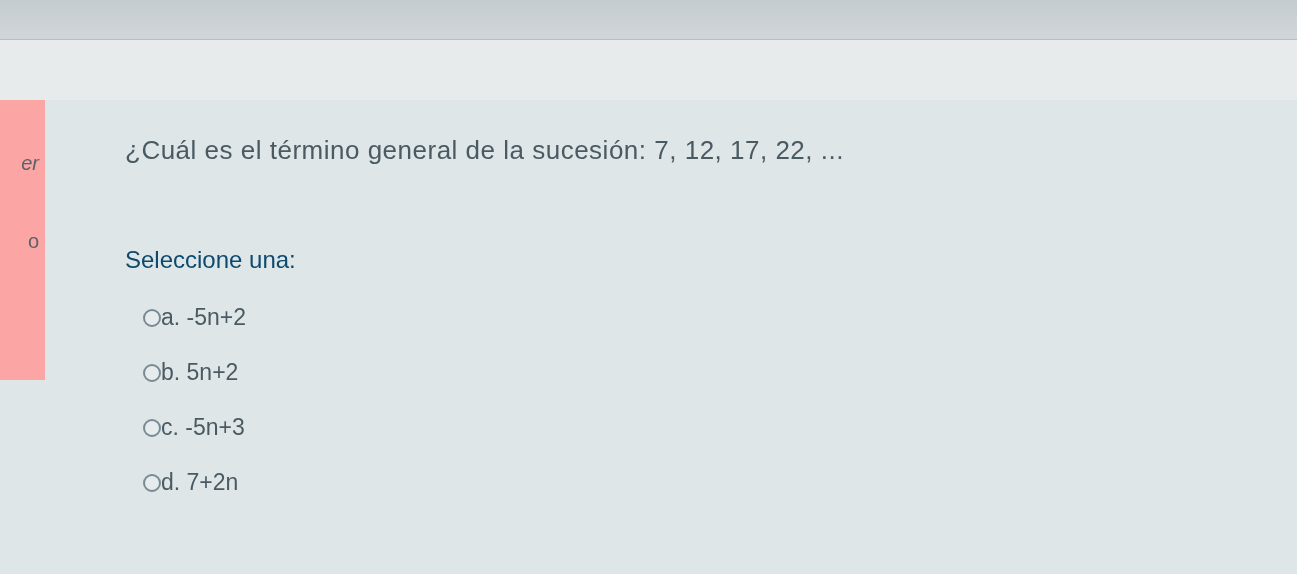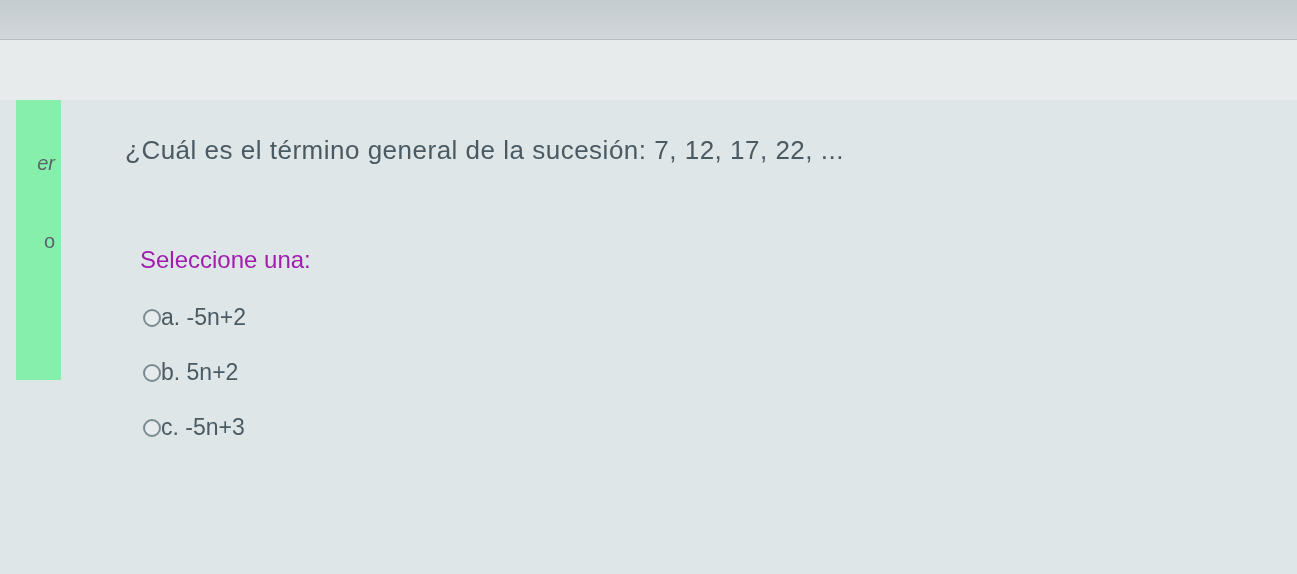--- a/index.html
+++ b/index.html
@@ -27,25 +27,25 @@
     .content-area {
       position: absolute;
       top: 100px;
       left: 0;
       right: 0;
       bottom: 0;
       background: #dfe6e8;
     }
     .sidebar-fragment {
       position: absolute;
-      left: 16px;
+      left: 0;
       top: 0;
       width: 45px;
       height: 280px;
-      background: #86efac;
+      background: #fca5a5;
     }
     .sidebar-text-1 {
       position: absolute;
       top: 52px;
       right: 6px;
       font-size: 20px;
       color: #5a6268;
       font-style: italic;
     }
     .sidebar-text-2 {
@@ -64,23 +64,22 @@
       padding: 35px 60px;
     }
     .question-text {
       font-size: 26px;
       color: #4a5a62;
       letter-spacing: 0.5px;
       margin-bottom: 80px;
     }
     .prompt-text {
       font-size: 24px;
-      color: #a21caf;
+      color: #0c4a6e;
       margin-bottom: 30px;
-      margin-left: 15px;
     }
     .options {
       display: flex;
       flex-direction: column;
       gap: 28px;
       padding-left: 18px;
     }
     .option {
       display: flex;
       align-items: center;
@@ -133,15 +132,22 @@
       </div>
 
       <div class="option">
         <div class="radio"></div>
         <span class="option-label">
           <span>c.</span>
           <span>-5n+3</span>
         </span>
       </div>
 
+      <div class="option">
+        <div class="radio"></div>
+        <span class="option-label">
+          <span>d.</span>
+          <span>7+2n</span>
+        </span>
+      </div>
     </div>
   </div>
 </div>
 
 </body></html>

